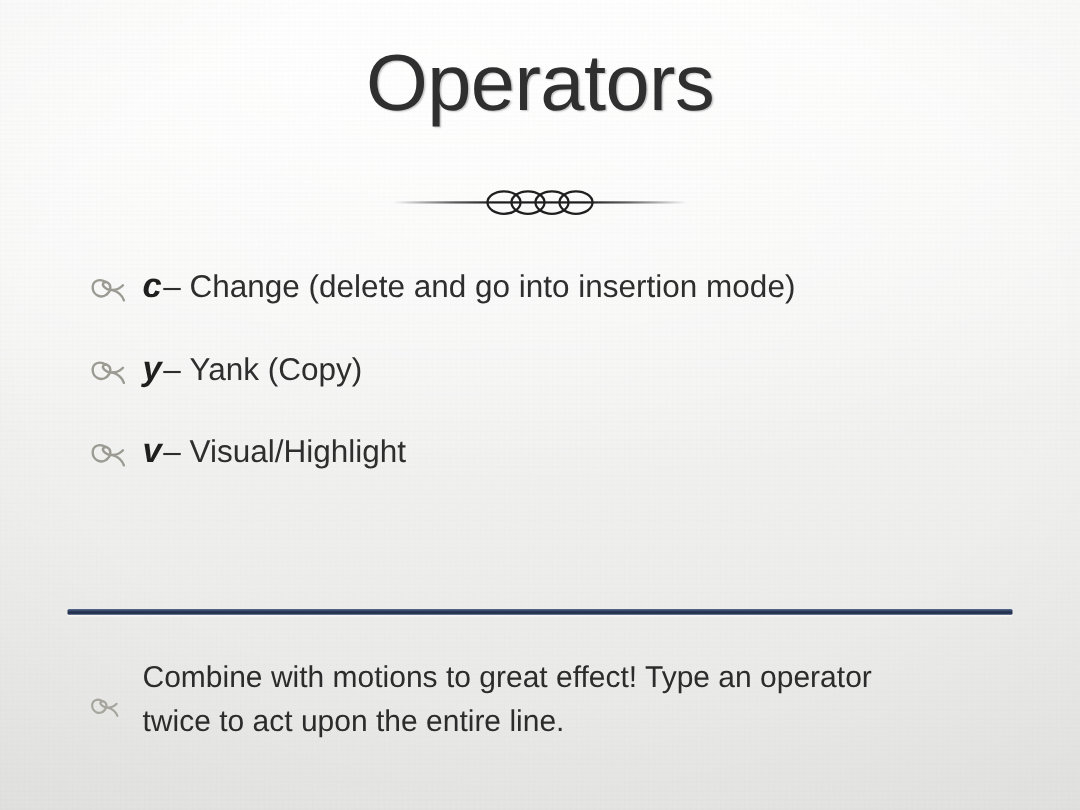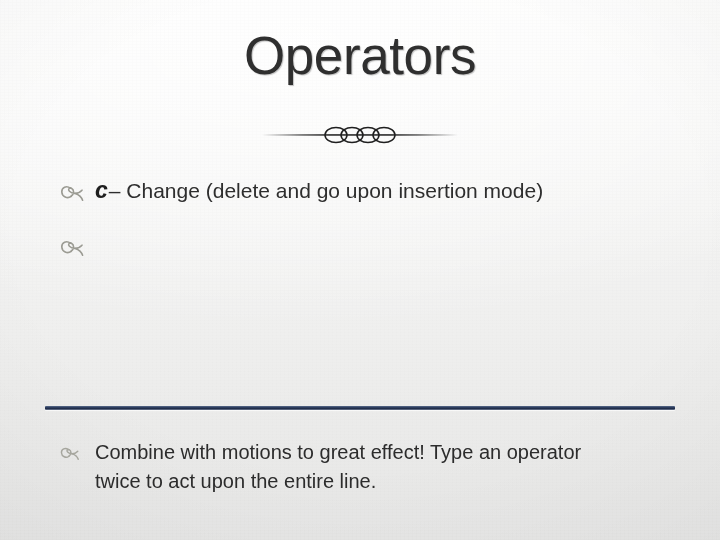--- a/index.html
+++ b/index.html
@@ -130,21 +130,21 @@
     box-shadow: 0 1px 1px rgba(255,255,255,0.75);
   }
 
   
   #footer-note {
     position: absolute;
     left: 60px;
     top: 438px;
     width: 600px;
     display: flex;
-    align-items: flex-start;
+    align-items: center;
   }
   #footer-note .ornament-sm {
     width: 35px;
     flex: 0 0 35px;
     color: #a6a69e;
     padding-top: 8px;
   }
   #footer-note .ornament-sm svg { display: block; }
   #footer-note .note-text {
     font-size: 20px;
@@ -199,34 +199,47 @@
       <div class="bullet-row">
         <span class="ornament">
           <svg width="26" height="18" viewBox="0 0 26 18" aria-hidden="true">
             <g fill="none" stroke="#9b9b93" stroke-width="1.6" stroke-linecap="round">
               <path d="M10.5 4.2 C6.5 1.2, 1.5 3.2, 1.8 8 C2.1 12.8, 7.5 15.2, 11 12.4"></path>
               <path d="M11 12.4 C14.5 9.6, 14.2 5.6, 11.4 4.2 C9.4 3.2, 7.6 5.4, 9.4 7.2 C12 9.8, 18 10.6, 22 6.2"></path>
               <path d="M15.2 9.4 C18.2 10.4, 21.4 12.6, 22.6 16.2"></path>
             </g>
           </svg>
         </span>
-        <span class="bullet-text"><span class="key">c</span><span class="rest">–</span>&nbsp;<span class="rest">Change (delete and go upon insertion mode)</span></span>
+        <span class="bullet-text"><span class="key">c</span><span class="rest">–</span>&nbsp;<span class="rest">Change (delete and go into insertion mode)</span></span>
       </div>
-
 
       <div class="bullet-row">
         <span class="ornament">
           <svg width="26" height="18" viewBox="0 0 26 18" aria-hidden="true">
             <g fill="none" stroke="#9b9b93" stroke-width="1.6" stroke-linecap="round">
               <path d="M10.5 4.2 C6.5 1.2, 1.5 3.2, 1.8 8 C2.1 12.8, 7.5 15.2, 11 12.4"></path>
               <path d="M11 12.4 C14.5 9.6, 14.2 5.6, 11.4 4.2 C9.4 3.2, 7.6 5.4, 9.4 7.2 C12 9.8, 18 10.6, 22 6.2"></path>
               <path d="M15.2 9.4 C18.2 10.4, 21.4 12.6, 22.6 16.2"></path>
             </g>
           </svg>
         </span>
+        <span class="bullet-text"><span class="key">y</span><span class="rest">–</span>&nbsp;<span class="rest">Yank (Copy)</span></span>
+      </div>
+
+      <div class="bullet-row">
+        <span class="ornament">
+          <svg width="26" height="18" viewBox="0 0 26 18" aria-hidden="true">
+            <g fill="none" stroke="#9b9b93" stroke-width="1.6" stroke-linecap="round">
+              <path d="M10.5 4.2 C6.5 1.2, 1.5 3.2, 1.8 8 C2.1 12.8, 7.5 15.2, 11 12.4"></path>
+              <path d="M11 12.4 C14.5 9.6, 14.2 5.6, 11.4 4.2 C9.4 3.2, 7.6 5.4, 9.4 7.2 C12 9.8, 18 10.6, 22 6.2"></path>
+              <path d="M15.2 9.4 C18.2 10.4, 21.4 12.6, 22.6 16.2"></path>
+            </g>
+          </svg>
+        </span>
+        <span class="bullet-text"><span class="key">v</span><span class="rest">–</span>&nbsp;<span class="rest">Visual/Highlight</span></span>
       </div>
 
     </div>
 
     <div id="navy-rule"></div>
 
     <div id="footer-note">
       <span class="ornament-sm">
         <svg width="21" height="15" viewBox="0 0 26 18" aria-hidden="true">
           <g fill="none" stroke="#a6a69e" stroke-width="1.8" stroke-linecap="round">

